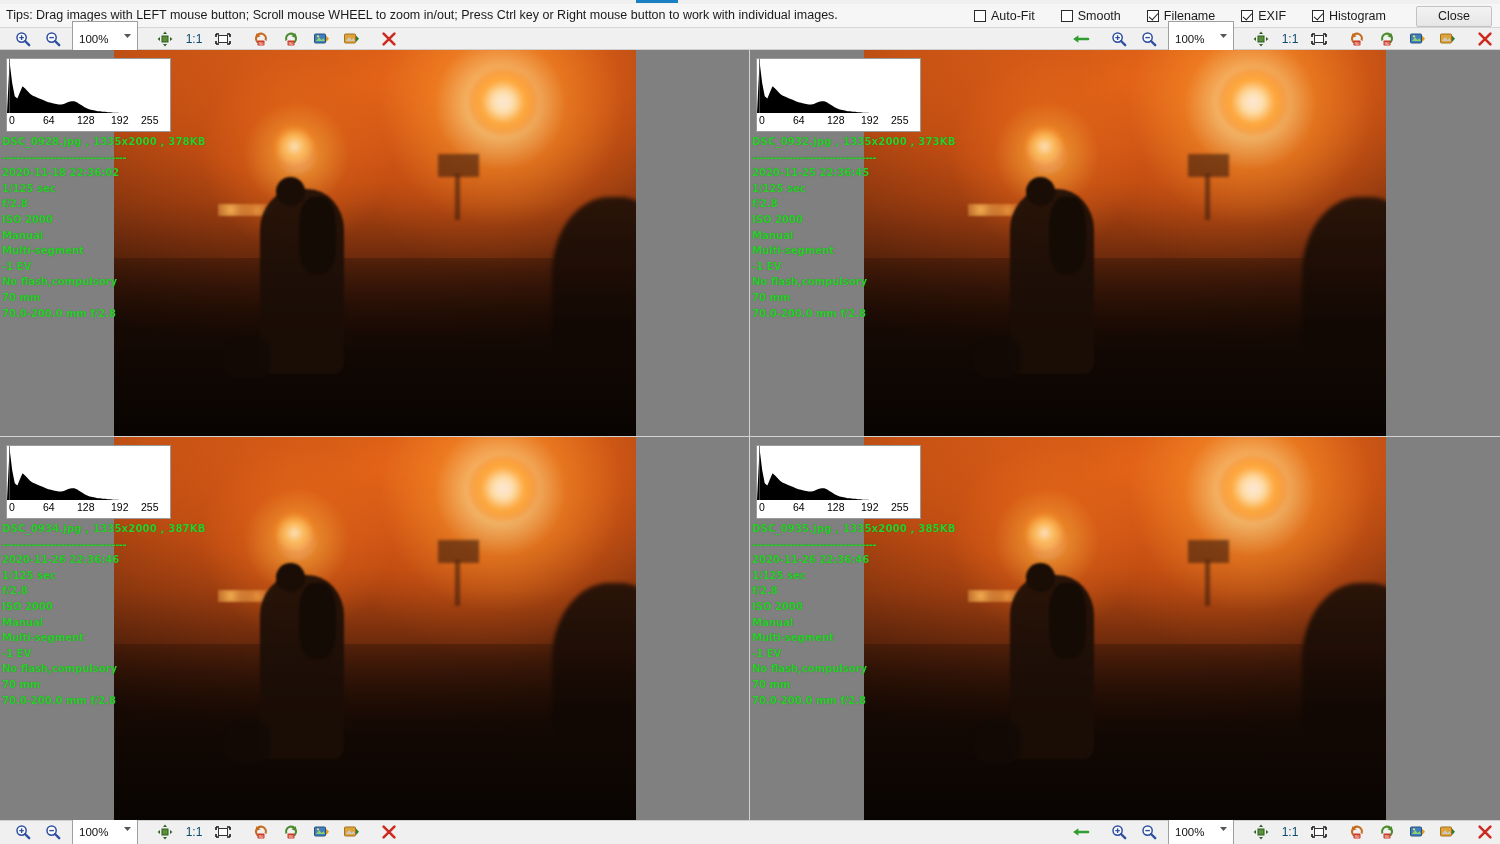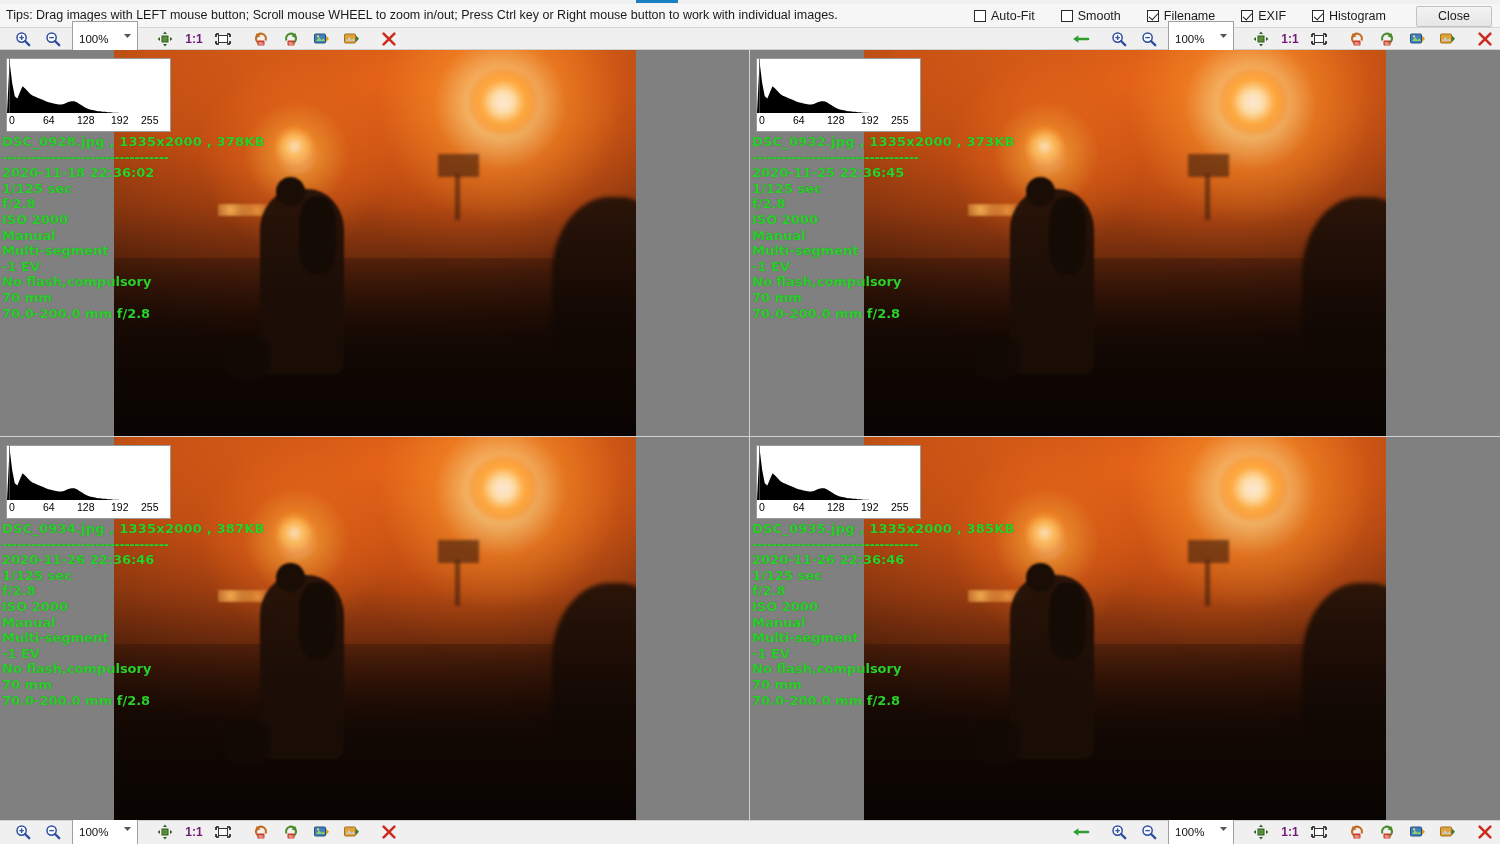--- a/index.html
+++ b/index.html
@@ -87,22 +87,22 @@
     display: flex; align-items: center;
     font-size: 11.5px; color: #111; position: relative;
     flex: none;
   }
   .tb-zoomsel .val { padding-left: 6px; }
   .tb-zoomsel .arrow {
     position: absolute; right: 6px; top: 6px;
     width: 7px; height: 4px;
   }
   .tb-11 {
-    width: 28px; font-size: 12px; font-weight: bold;
-    color: #701a75; text-align: center; flex: none; cursor: default;
+    width: 28px; font-size: 12px; font-weight: normal;
+    color: #0c4a6e; text-align: center; flex: none; cursor: default;
   }
   .tb-gap { width: 8px; flex: none; }
   .tb-spacer { flex: 1 1 auto; }
 
   
   .panel {
     position: absolute;
     background: #808080;
     overflow: hidden;
   }
@@ -206,21 +206,21 @@
   .histogram .tick {
     position: absolute; top: 1px;
     font-size: 10.5px; color: #000;
     font-family: "Liberation Sans", sans-serif;
   }
 
   
   .exif {
     position: absolute; left: 2px; top: 84px;
     font-family: "DejaVu Sans", sans-serif;
-    font-size: 13px; font-weight: bold;
+    font-size: 10px; font-weight: bold;
     color: #2ad12a;
     line-height: 15.6px;
     text-shadow: 0 0 1px rgba(0,0,0,0.35);
     white-space: pre;
     pointer-events: none;
   }
   .exif .hdr { letter-spacing: .2px; }
   .exif .rule { letter-spacing: -0.5px; }
 </style>
 </head>

